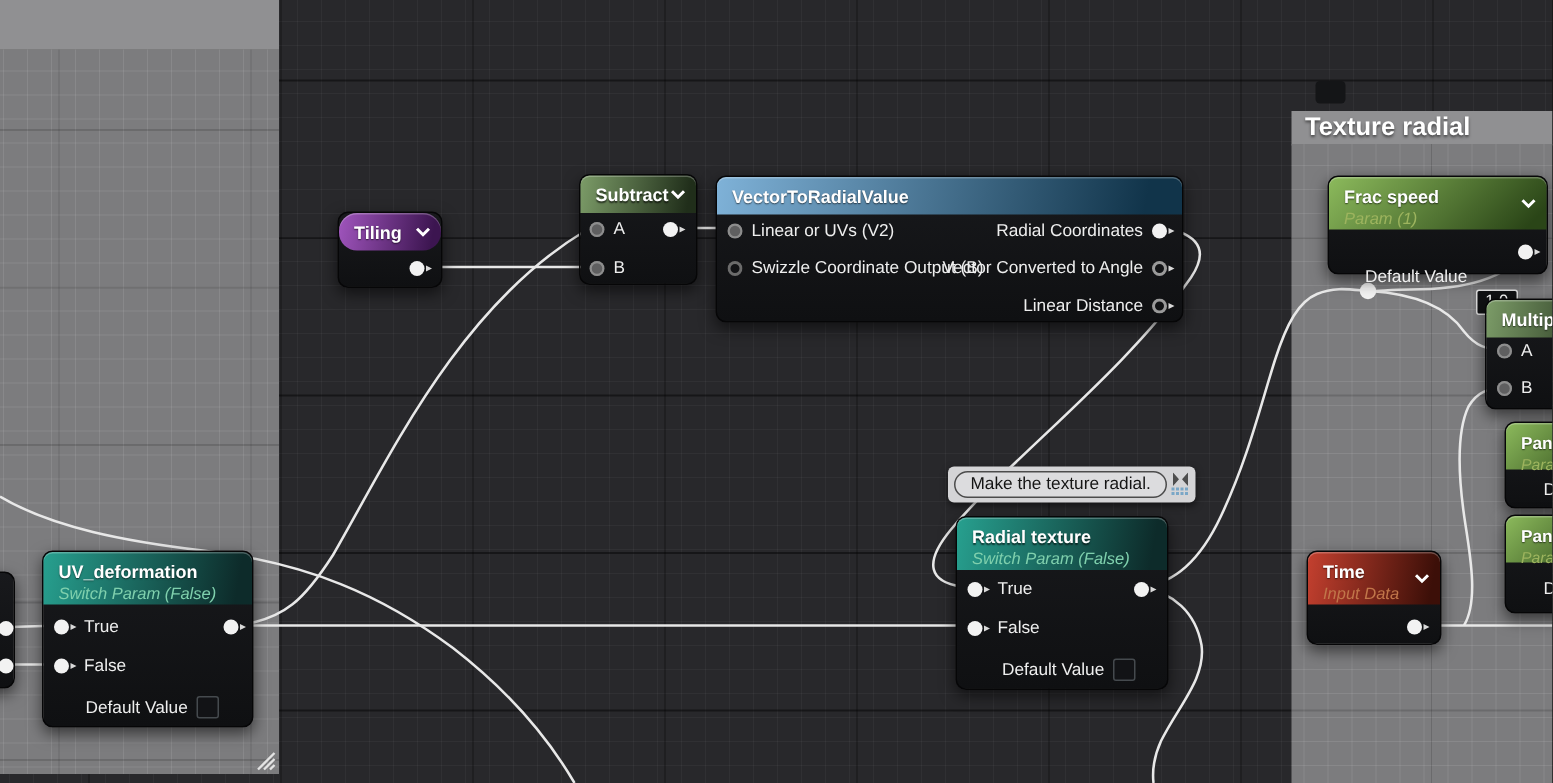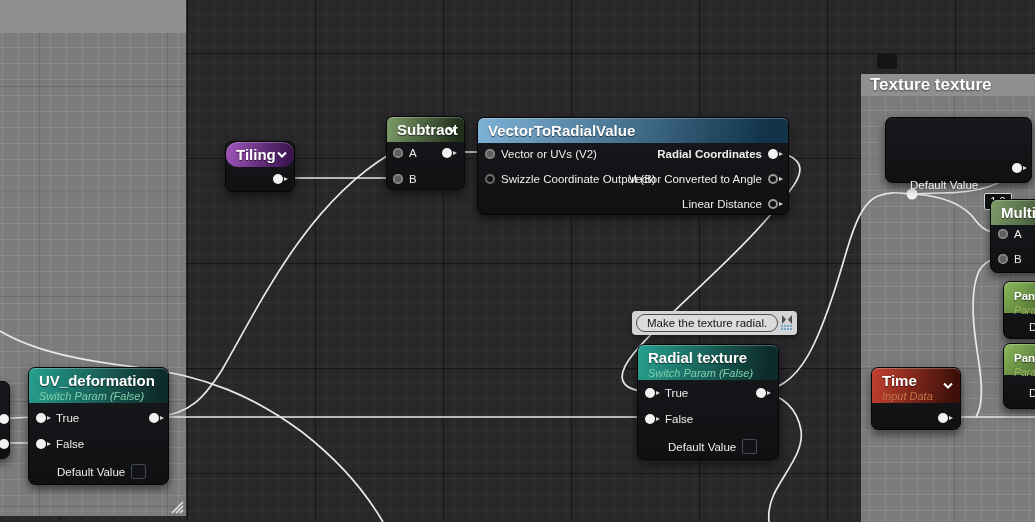--- a/index.html
+++ b/index.html
@@ -41,21 +41,21 @@
     background:linear-gradient(180deg,#18191c,#0f1012);
     border:1px solid #060607;
     box-shadow:0 4px 10px rgba(0,0,0,.55);
     color:#e8e8e8;
   }
   .node .hdr{
     border-radius:6px 6px 0 0;padding:4px 8px 3px 10px;
     position:relative;
     box-shadow:inset 0 1px 0 rgba(255,255,255,.25);
   }
-  .hdr .t{font-size:15px;font-weight:bold;color:#fff;line-height:14px;
+  .hdr .t{font-size:12px;font-weight:bold;color:#fff;line-height:14px;
           text-shadow:0 1px 1px rgba(0,0,0,.6);white-space:nowrap;}
   .hdr .s{font-size:11px;font-style:italic;line-height:13px;white-space:nowrap;}
   .hdr-purple{background:linear-gradient(100deg,#a055bd,#3c1550 90%);}
   .hdr-green {background:linear-gradient(100deg,#7c9c68,#202e1a 92%);}
   .hdr-blue  {background:linear-gradient(100deg,#7fb2d8,#11344a 92%);}
   .hdr-teal  {background:linear-gradient(100deg,#27a08f,#0d2b2a 92%);}
   .hdr-param {background:linear-gradient(135deg,#8cba5c,#2a4517 92%);}
   .hdr-red   {background:linear-gradient(100deg,#c4402f,#3c0f08 92%);}
   .sub-teal{color:#7fd0ad;} .sub-param{color:#9db45e;} .sub-red{color:#c1764a;}
   .chev{position:absolute;right:7px;top:50%;margin-top:-4px;width:10px;height:8px;}
@@ -94,21 +94,21 @@
       <span></span>
     </div>
     <div class="body" style="top:73px;"></div>
     <svg class="rsz" width="16" height="16">
       <path d="M4 15 L15 4 M8 15 L15 8 M12 15 L15 12" stroke="#e3e3e3" stroke-width="1.6" fill="none"></path>
     </svg>
   </div>
 
   <div class="comment" style="left:861px;top:74px;width:190px;height:460px;">
     <div class="titlebar" style="height:22px;padding-left:9px;font-size:17px;">
-      <span>Texture texture</span>
+      <span>Texture radial</span>
     </div>
     <div class="body" style="top:22px;background-position:0 62px, 93px 0, 8px 14px, 8px 14px;"></div>
   </div>
 
   <div style="position:absolute;left:877px;top:54px;width:20px;height:15px;background:#141517;border-radius:3px;z-index:1;"></div>
 
   <svg id="wires" width="1035" height="522">
     <g stroke="#e8e8e8" stroke-width="1.7" fill="none">
       <path d="M 4 418 C 18 418 28 417 41 417"></path>
       <path d="M 4 443 C 18 443 28 443 41 443"></path>
@@ -164,27 +164,27 @@
         <i class="arr"></i>
       </span>
   </div>
 
   <div class="node" style="left:477px;top:117px;width:310px;height:96px;">
     <div class="hdr hdr-blue" style="height:18px;">
       <span class="t">VectorToRadialValue</span>
     </div>
     <div class="row" style="left:7px;top:30px;">
       <span class="pin gray"></span>
-      <span class="lbl">Vector or UVs (V2)</span>
+      <span class="lbl">Linear or UVs (V2)</span>
     </div>
     <div class="row" style="left:7px;top:55px;">
       <span class="pin hollow-dim"></span>
       <span class="lbl">Swizzle Coordinate Output (B)</span>
     </div>
-    <div class="row" style="right:10px;top:30px;font-weight:bold;">
+    <div class="row" style="right:10px;top:30px;">
       <span class="lbl">Radial Coordinates</span>
       <span class="pin white">
           <i class="arr"></i>
         </span>
     </div>
     <div class="row" style="right:10px;top:55px;">
       <span class="lbl">Vector Converted to Angle</span>
       <span class="pin hollow">
           <i class="arr"></i>
         </span>
@@ -262,20 +262,27 @@
     <div class="row" style="left:24px;top:94px;">
       <span class="lbl">Default Value</span>
       <span class="checkbox"></span>
     </div>
     <span class="pin white" style="position:absolute;left:118px;top:43px;">
         <i class="arr"></i>
       </span>
   </div>
 
   <div class="node" style="left:885px;top:117px;width:145px;height:64px;">
+    <div class="hdr hdr-param" style="height:28px;">
+      <span class="t">Frac speed</span>
+      <span class="s sub-param" style="display:block;">Param (1)</span>
+      <svg class="chev" viewBox="0 0 10 7">
+          <path d="M1 1 L5 5 L9 1" stroke="#fff" stroke-width="2" fill="none"></path>
+        </svg>
+    </div>
     <div class="row" style="left:18px;top:42px;">
       <span class="lbl">Default Value</span>
       <span class="valbox">1.0</span>
     </div>
     <span class="pin white" style="position:absolute;left:126px;top:45px;">
         <i class="arr"></i>
       </span>
   </div>
 
   <div class="node" style="left:990px;top:199px;width:90px;height:72px;">

